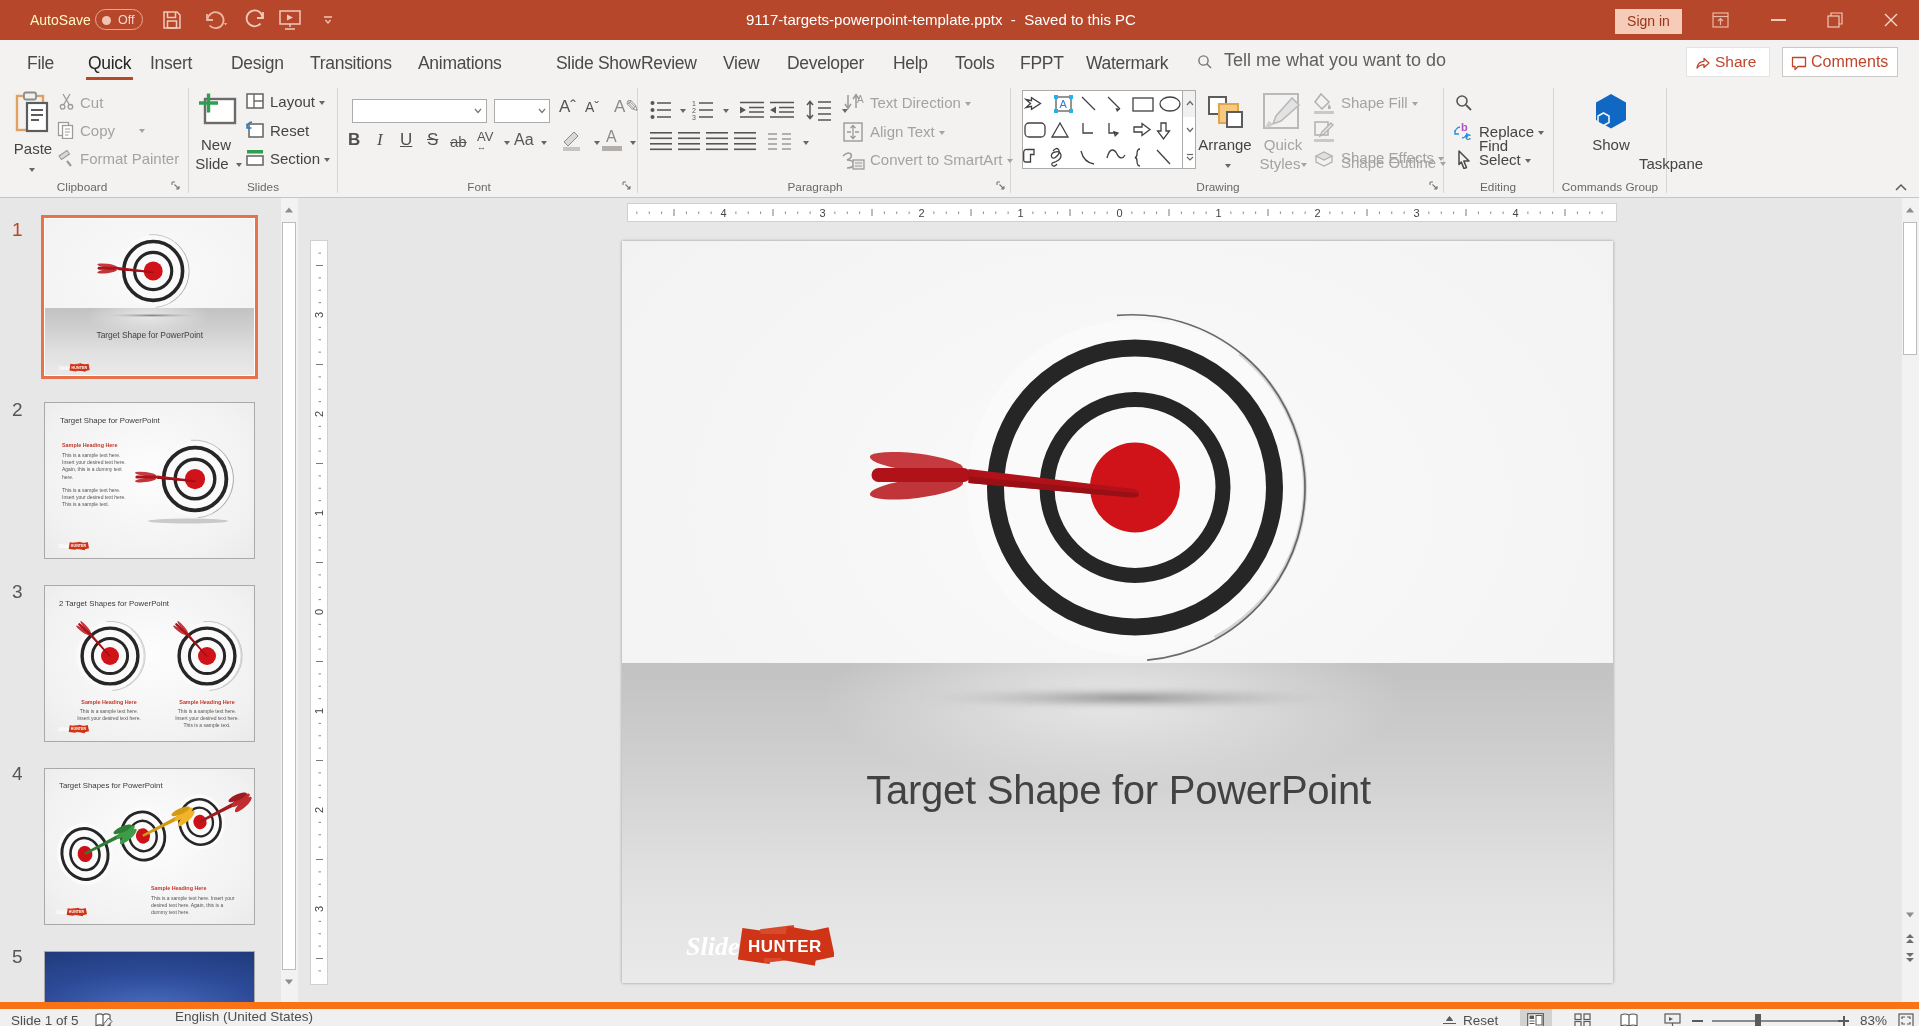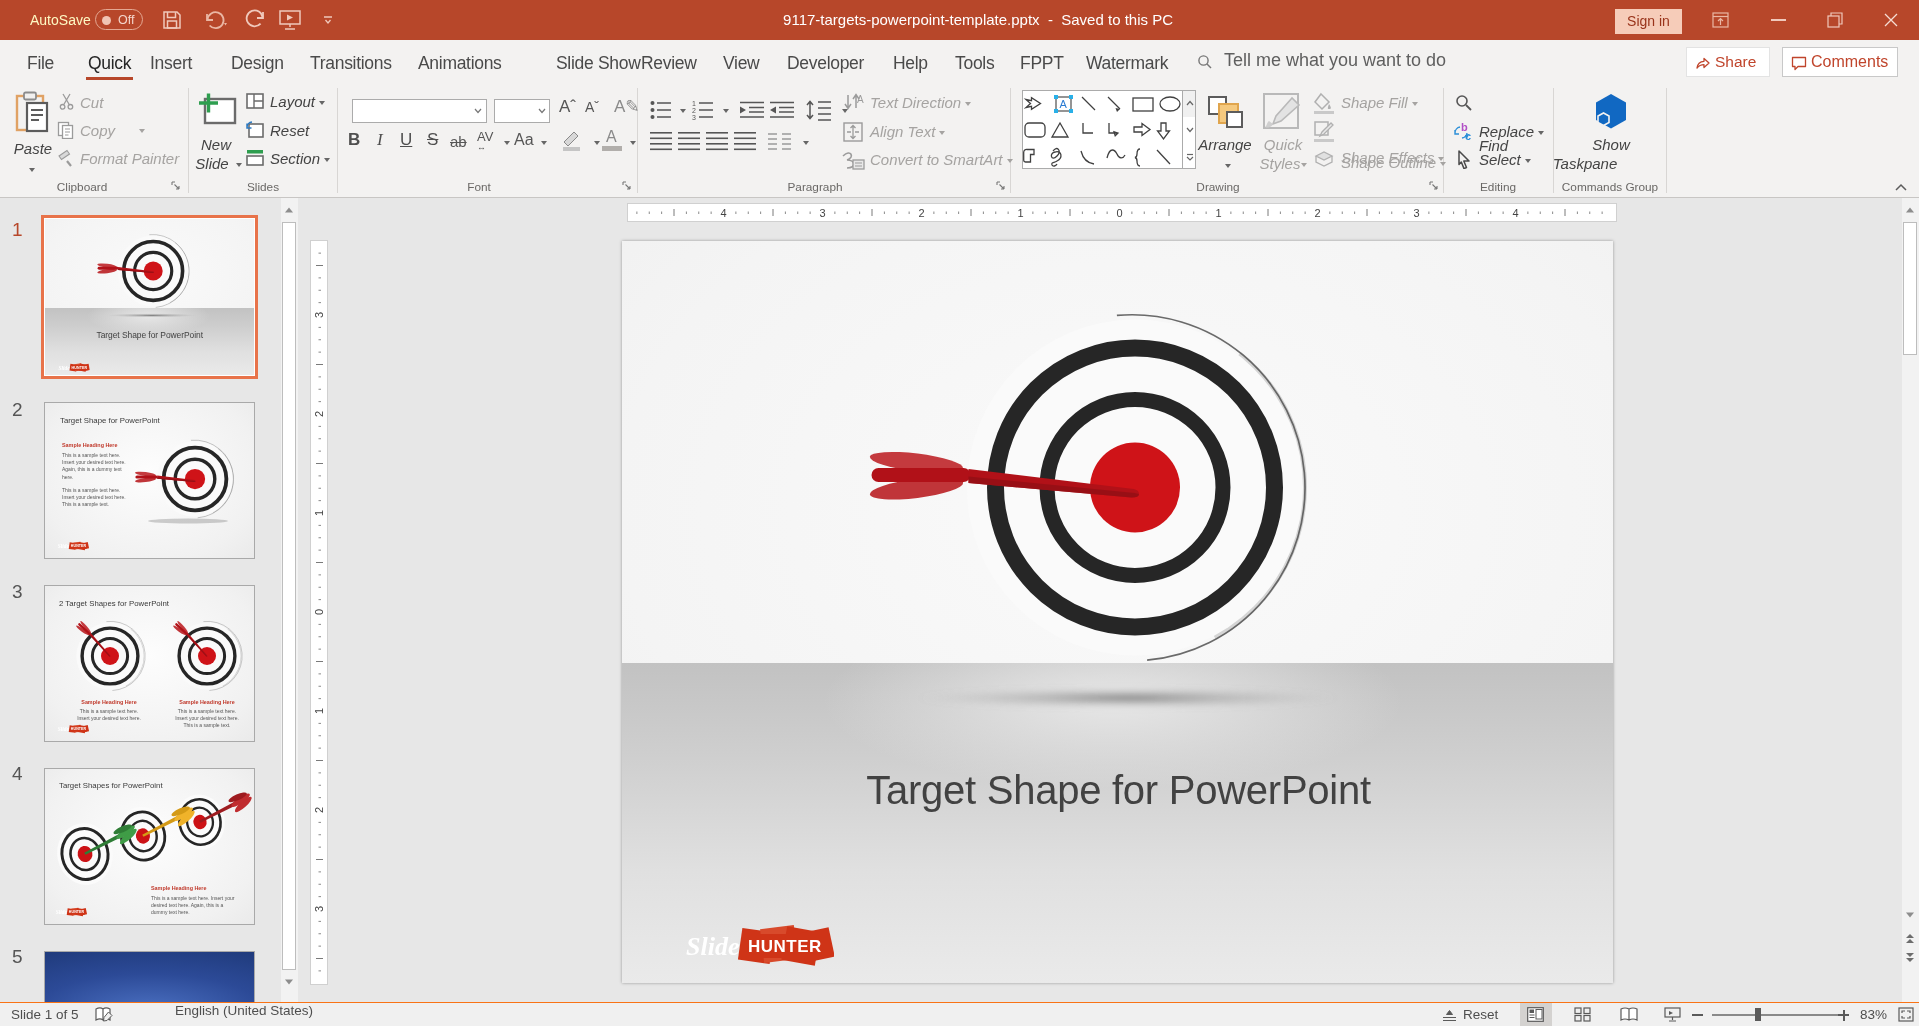--- a/index.html
+++ b/index.html
@@ -1,45 +1,45 @@
 <!DOCTYPE html>
 <html><head><meta charset="utf-8"><style>
 *{margin:0;padding:0;box-sizing:border-box;}
 html,body{width:1919px;height:1026px;overflow:hidden;font-family:"Liberation Sans",sans-serif;}
 body{position:relative;background:#e7e7e7;}
 .abs{position:absolute;}
 
 #titlebar{left:0;top:0;width:1919px;height:40px;background:#b7472a;color:#f8e0d8;}
 #titlebar .t{position:absolute;font-size:14px;color:#fef9c3;}
-#ttext{position:absolute;top:11px;left:746px;width:427px;text-align:right;color:#fff;font-size:15px;white-space:nowrap;}
+#ttext{position:absolute;top:11px;left:746px;width:427px;text-align:left;color:#fff;font-size:15px;white-space:nowrap;}
 #signin{position:absolute;left:1615px;top:9px;width:67px;height:25px;background:#f6ccb9;color:#99331a;font-size:14px;text-align:center;line-height:25px;}
 
 #tabrow{left:0;top:40px;width:1919px;height:44px;background:#f3f2f1;}
 .tab{position:absolute;top:0;height:44px;line-height:46px;font-size:17.5px;letter-spacing:-0.3px;color:#4a4a4a;}
 .tab.sel{color:#262626;}
 .tab.sel:after{content:"";position:absolute;left:-2px;right:-2px;bottom:4px;height:3px;background:#b7472a;}
 
 #ribbon{left:0;top:84px;width:1919px;height:113px;background:#f3f2f1;}
 #ribbonline{left:0;top:197px;width:1919px;height:1px;background:#c8c6c4;}
 .glabel{position:absolute;bottom:3px;font-size:11.8px;color:#6a6866;width:200px;text-align:center;}
 .gsep{position:absolute;top:4px;bottom:4px;width:1px;background:#d8d6d4;}
 .launch{position:absolute;bottom:6px;width:10px;height:10px;}
-.rtext{position:absolute;font-size:15px;color:#444;white-space:nowrap;font-style:italic;}
+.rtext{position:absolute;font-size:15px;color:#444;white-space:nowrap;}
 .rtext.dis{color:#a5a3a1;}
 .dd{display:inline-block;width:0;height:0;border-left:3.5px solid transparent;border-right:3.5px solid transparent;border-top:4px solid #666;vertical-align:middle;margin-left:4px;}
 .dd.dis{border-top-color:#a5a3a1;}
 
 #workspace{left:0;top:198px;width:1919px;height:804px;background:#e7e7e7;}
 .thumbnum{position:absolute;left:12px;width:22px;font-size:19px;color:#555;}
 .thumb{position:absolute;left:44px;width:211px;height:158px;background:#fff;border:1px solid #a9a9a9;overflow:hidden;}
 .scrollcol{background:#fafafa;}
 
 #slide{left:622px;top:241px;width:991px;height:742px;overflow:hidden;background:#f6f6f6;box-shadow:0 0 3px rgba(0,0,0,0.35);}
 
-#statusbar{left:0;top:1002px;width:1919px;height:24px;background:#f0f0f0;border-top:1px solid #f97316;font-size:13.5px;color:#4e4e4e;}
+#statusbar{left:0;top:1002px;width:1919px;height:24px;background:#f0f0f0;border-top:7px solid #f97316;font-size:13.5px;color:#4e4e4e;}
 </style></head>
 <body>
 <div id="titlebar" class="abs">
     <div class="t" style="left:30px;top:12px;">AutoSave</div>
     <div class="abs" style="left:95px;top:9px;width:48px;height:21px;border:1px solid #e4a893;border-radius:11px;">
       <div class="abs" style="left:6px;top:5.5px;width:9px;height:9px;border-radius:50%;background:#f0c4b3;"></div>
       <div class="abs" style="left:22px;top:3px;font-size:12.5px;color:#f3d5cb;">Off</div>
     </div>
     <svg class="abs" style="left:161px;top:9px" width="22" height="22" viewBox="0 0 22 22">
       <path d="M3 3 h13 l3 3 v13 h-16 z" fill="none" stroke="#f0c9bc" stroke-width="1.5"></path>
@@ -372,21 +372,21 @@
     <div class="rtext" style="left:1479px;top:39px;">Replace<span class="dd"></span></div>
     <svg class="abs" style="left:1456px;top:66px" width="16" height="19" viewBox="0 0 16 19">
       <path d="M3 1 L13 11 H7.8 L10.5 17.5 L8 18.6 L5.3 12 L3 14.5 z" fill="none" stroke="#4a4a4a" stroke-width="1.5" stroke-linejoin="round"></path>
     </svg>
     <div class="rtext" style="left:1479px;top:67px;">Select<span class="dd"></span></div>
     <svg class="abs" style="left:1593px;top:9px" width="36" height="38" viewBox="0 0 36 38">
       <path d="M18 1 L33 9.5 V27 L18 35.5 L3 27 V9.5 Z" fill="#1168c2"></path>
       <path d="M5 23 l5.5-3 5.5 3 v6.5 l-5.5 3 -5.5-3 z" fill="#1168c2" stroke="#f3f2f1" stroke-width="1.6"></path>
     </svg>
     <div class="rtext" style="left:1611px;top:52px;transform:translateX(-50%);">Show</div>
-    <div class="rtext" style="left:1585px;top:71px;transform:translateX(-50%);">Taskpane</div>
+    <div class="rtext" style="left:1671px;top:71px;transform:translateX(-50%);">Taskpane</div>
     <svg class="abs" style="left:1894px;top:98px" width="14" height="10" viewBox="0 0 14 10">
       <path d="M2 8 L7 3 l5 5" fill="none" stroke="#5c5c5c" stroke-width="1.5"></path>
     </svg>
   </div>
 <div id="ribbonline" class="abs"></div>
 <div id="workspace" class="abs"></div>
 <div class="thumbnum" style="top:219px;color:#b7472a;">1</div>
 <div class="thumbnum" style="top:399px;color:#555;">2</div>
 <div class="thumbnum" style="top:581px;color:#555;">3</div>
 <div class="thumbnum" style="top:763px;color:#555;">4</div>

